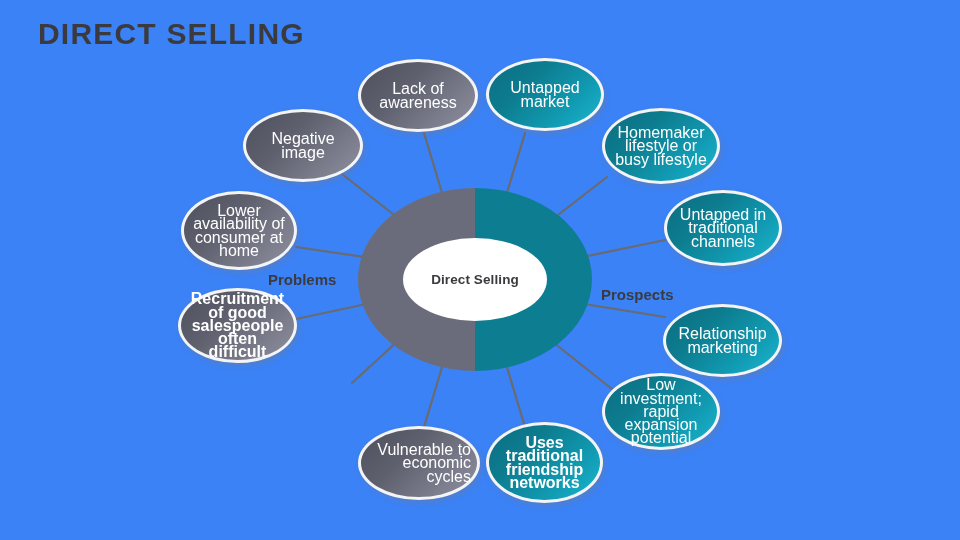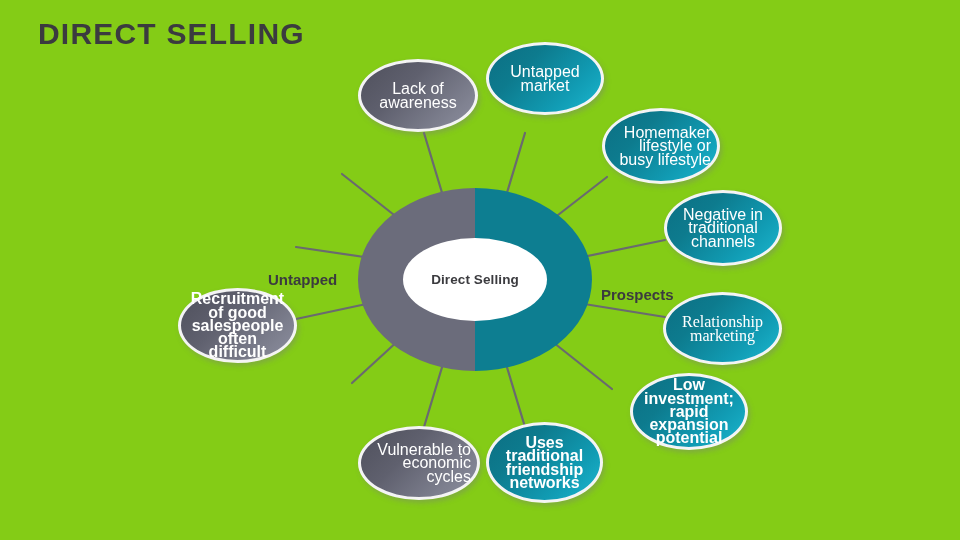--- a/index.html
+++ b/index.html
@@ -10,21 +10,21 @@
   body {
     width: 960px;
     height: 540px;
     font-family: "Liberation Sans", sans-serif;
     overflow: hidden;
   }
   #slide {
     position: relative;
     width: 960px;
     height: 540px;
-    background: #84cc16;
+    background: #3b82f6;
     overflow: hidden;
   }
 
   
   #title {
     position: absolute;
     left: 38px;
     top: 17px;
     font-size: 30px;
     font-weight: bold;
@@ -153,55 +153,61 @@
       <div class="disc"></div>
     </div>
     <div class="donut-half" id="donut-right">
       <div class="disc"></div>
     </div>
     <div id="donut-hole">
       <div id="donut-hole-label">Direct Selling</div>
     </div>
   </div>
 
-  <div class="side-heading" id="heading-problems">Untapped</div>
+  <div class="side-heading" id="heading-problems">Problems</div>
   <div class="side-heading" id="heading-prospects">Prospects</div>
 
   <div class="node gray" style="left:358px; top:59px; width:120px; height:73px;">
     <span>Lack of awareness</span>
   </div>
 
-
+  <div class="node gray" style="left:243px; top:109px; width:120px; height:73px;">
+    <span>Negative image</span>
+  </div>
+
+  <div class="node gray" style="left:181px; top:191px; width:116px; height:79px;">
+    <span>Lower availability of consumer at home</span>
+  </div>
 
   <div class="node gray" style="left:178px; top:288px; width:119px; height:75px;font-weight:bold;">
     <span>Recruitment of good salespeople often difficult</span>
   </div>
 
 
   <div class="node gray" style="left:358px; top:426px; width:122px; height:74px;text-align:right;">
     <span>Vulnerable to economic cycles</span>
   </div>
 
-  <div class="node teal" style="left:486px; top:42px; width:118px; height:73px;">
+  <div class="node teal" style="left:486px; top:58px; width:118px; height:73px;">
     <span>Untapped market</span>
   </div>
 
-  <div class="node teal" style="left:602px; top:108px; width:118px; height:76px;text-align:right;">
+  <div class="node teal" style="left:602px; top:108px; width:118px; height:76px;">
     <span>Homemaker lifestyle or busy lifestyle</span>
   </div>
 
   <div class="node teal" style="left:664px; top:190px; width:118px; height:76px;">
-    <span>Negative in traditional channels</span>
-  </div>
-
-  <div class="node teal" style="left:663px; top:292px; width:119px; height:73px;font-family:Liberation Serif, serif;">
+    <span>Untapped in traditional channels</span>
+  </div>
+
+  <div class="node teal" style="left:663px; top:304px; width:119px; height:73px;">
     <span>Relationship marketing</span>
   </div>
 
-  <div class="node teal" style="left:630px; top:373px; width:118px; height:77px;font-weight:bold;">
+  <div class="node teal" style="left:602px; top:373px; width:118px; height:77px;">
     <span>Low investment; rapid expansion potential</span>
   </div>
 
   <div class="node teal" style="left:486px; top:422px; width:117px; height:81px;font-weight:bold;">
     <span>Uses traditional friendship networks</span>
   </div>
 
 </div>
 
 </body></html>

